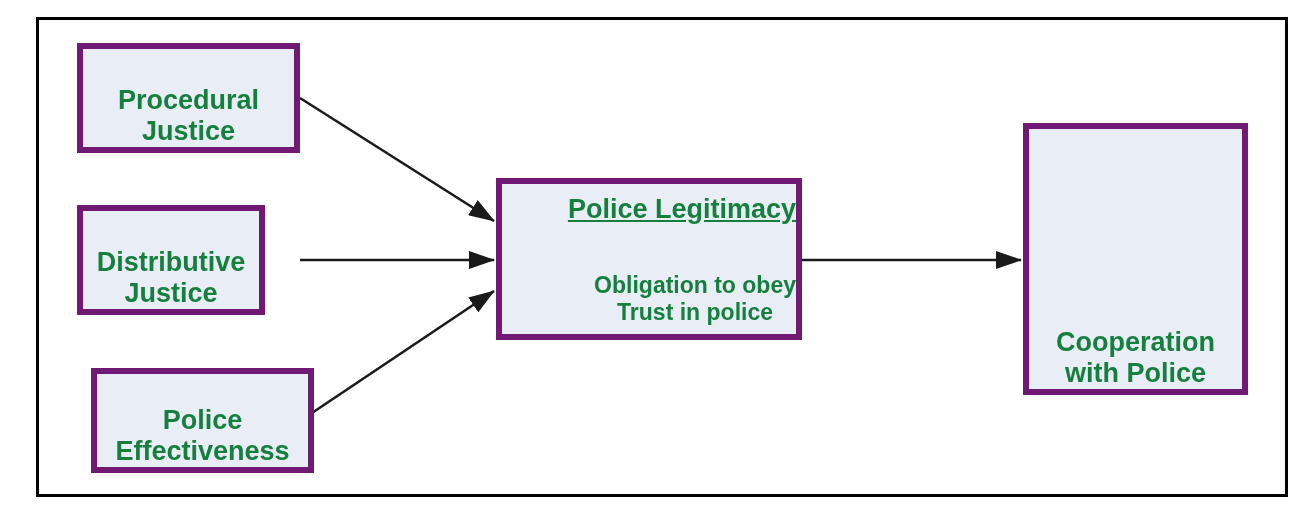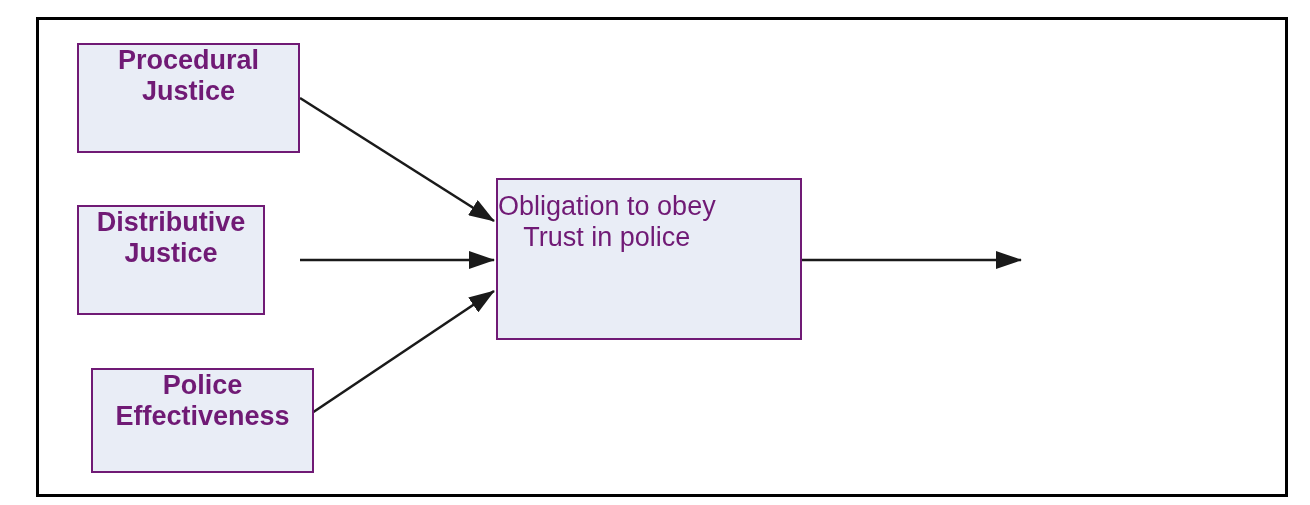--- a/index.html
+++ b/index.html
@@ -30,26 +30,26 @@
     left: 0;
     top: 0;
     width: 1310px;
     height: 505px;
     pointer-events: none;
   }
   .box {
     position: absolute;
     box-sizing: border-box;
     background: #e9edf6;
-    border: 2px solid #701a75;
+    border: 6px solid #701a75;
     display: flex;
-    align-items: flex-start;
+    align-items: flex-end;
     justify-content: center;
     text-align: center;
-    color: #701a75;
+    color: #15803d;
   }
   .box .label {
     font-weight: 700;
     font-size: 27px;
     line-height: 1.15;
     white-space: pre-line;
   }
   .box-procedural   { left: 77px;   top: 43px;  width: 223px; height: 110px; }
   .box-distributive { left: 77px;   top: 205px; width: 188px; height: 110px; }
   .box-effectiveness{ left: 77px;   top: 368px; width: 223px; height: 105px; margin-left: 14px; }
@@ -64,22 +64,22 @@
     padding: 11px 0 9px 0;
   }
   .box-legitimacy .title {
     font-weight: 700;
     font-size: 27px;
     line-height: 1.1;
     text-decoration: underline;
     white-space: pre-line;
   }
   .box-legitimacy .body {
-    font-weight: 400;
-    font-size: 27px;
+    font-weight: 700;
+    font-size: 23px;
     line-height: 1.15;
     white-space: pre-line;
   }
 </style>
 </head>
 <body>
 
 <div class="canvas">
   <div class="frame"></div>
 
@@ -104,17 +104,22 @@
     <span class="label">Distributive
 Justice</span>
   </div>
 
   <div class="box box-effectiveness">
     <span class="label">Police
 Effectiveness</span>
   </div>
 
   <div class="box box-legitimacy">
+    <div class="title">Police Legitimacy</div>
     <div class="body">Obligation to obey
 Trust in police</div>
   </div>
 
+  <div class="box box-cooperation">
+    <span class="label">Cooperation
+with Police</span>
+  </div>
 </div>
 
 </body></html>

